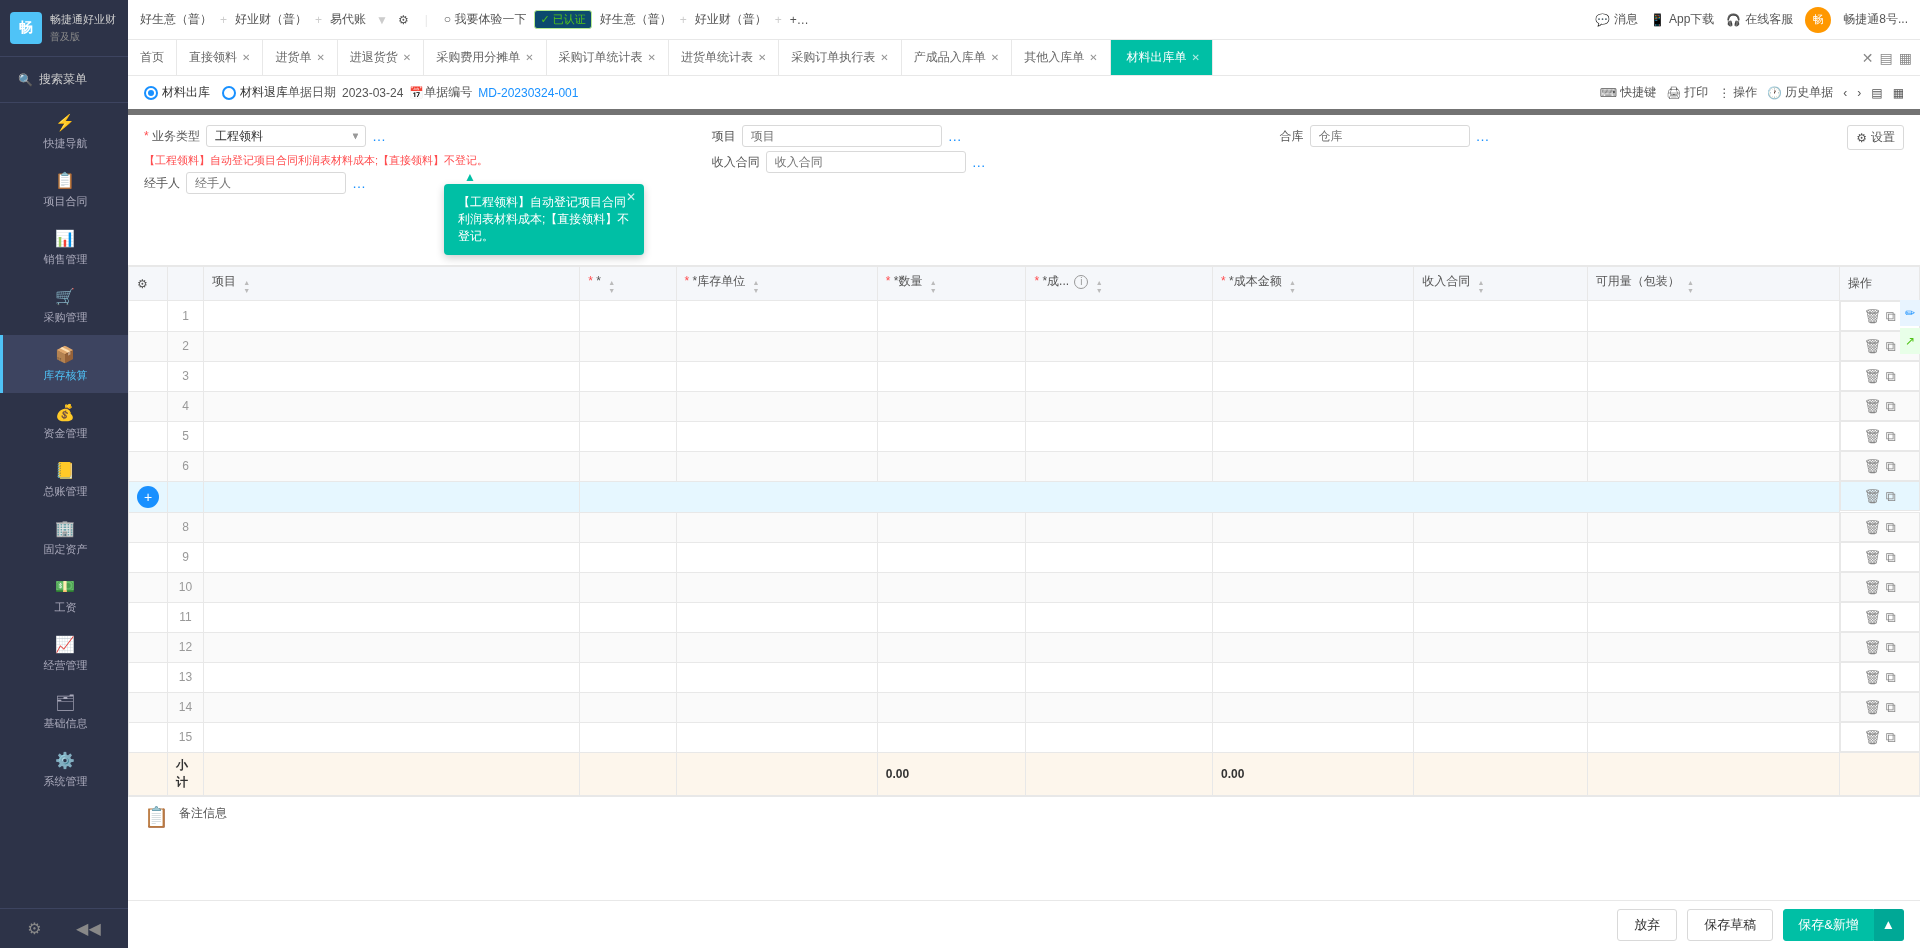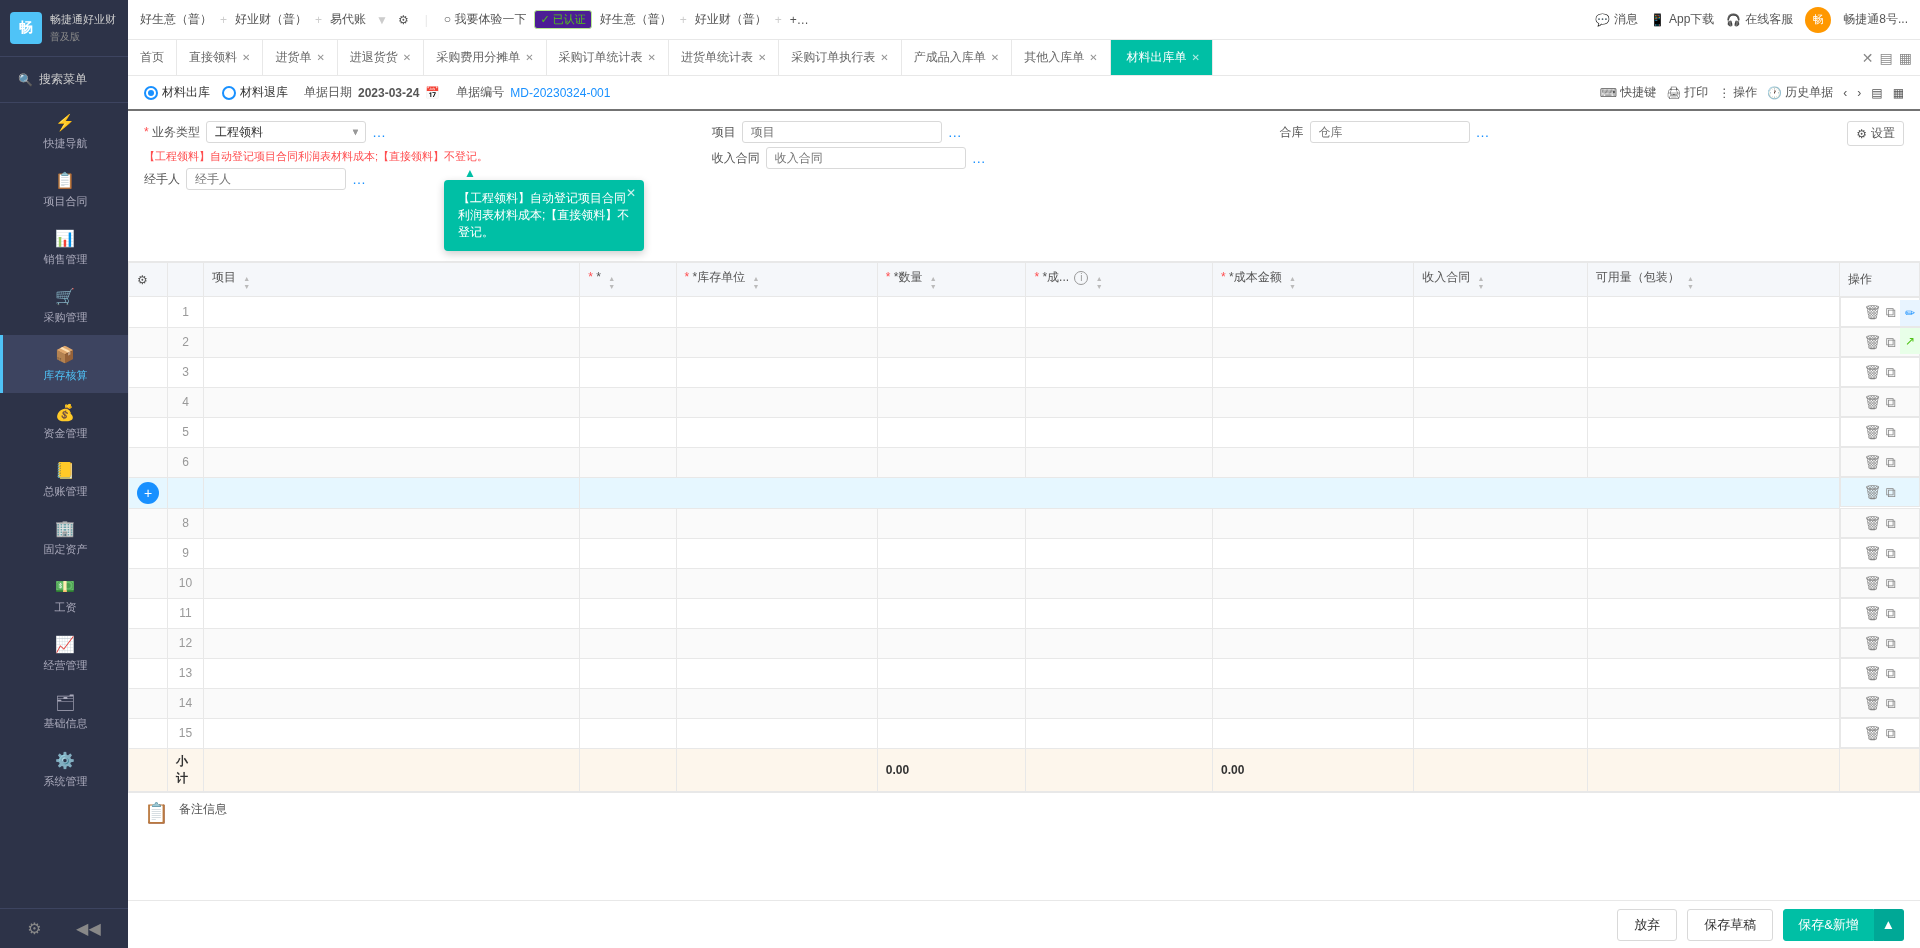--- a/index.html
+++ b/index.html
@@ -24,39 +24,39 @@
     .sidebar-bottom-btn { cursor: pointer; color: #888; font-size: 16px; }
     
     
     .main-content { flex: 1; display: flex; flex-direction: column; overflow: hidden; background: #f5f6fa; }
     
     
     .top-bar { height: 40px; background: #fff; display: flex; align-items: center; justify-content: space-between; padding: 0 12px; border-bottom: 1px solid #e8e8e8; flex-shrink: 0; }
     .top-bar-left { display: flex; align-items: center; gap: 8px; font-size: 12px; color: #555; overflow: hidden; }
     .top-bar-nav-item { color: #555; cursor: pointer; white-space: nowrap; }
     .top-bar-nav-sep { color: #ccc; }
-    .top-bar-certified { background: #4c1d95; color: #52c41a; border: 1px solid #b7eb8f; border-radius: 3px; padding: 1px 5px; font-size: 11px; text-align: center; }
+    .top-bar-certified { background: #0c4a6e; color: #52c41a; border: 1px solid #b7eb8f; border-radius: 3px; padding: 1px 5px; font-size: 11px; text-align: center; }
     .top-bar-right { display: flex; align-items: center; gap: 12px; font-size: 12px; color: #555; flex-shrink: 0; }
     .top-bar-right-item { cursor: pointer; display: flex; align-items: center; gap: 4px; }
     .user-avatar { width: 26px; height: 26px; background: #ff9800; border-radius: 50%; display: flex; align-items: center; justify-content: center; color: #fff; font-size: 11px; }
     
     
     .tab-bar { height: 36px; background: #fff; display: flex; align-items: stretch; border-bottom: 1px solid #e8e8e8; overflow-x: auto; flex-shrink: 0; }
     .tab-bar::-webkit-scrollbar { height: 2px; }
     .tab-item { display: flex; align-items: center; padding: 0 12px; gap: 5px; cursor: pointer; font-size: 12px; color: #666; border-right: 1px solid #e8e8e8; white-space: nowrap; flex-shrink: 0; }
     .tab-item.active { background: #00bfa5; color: #fff; padding-left: 16px; }
     .tab-close { font-size: 10px; cursor: pointer; opacity: 0.7; }
     .tab-bar-end { display: flex; align-items: center; padding: 0 8px; gap: 6px; margin-left: auto; }
     .tab-end-btn { cursor: pointer; color: #888; font-size: 14px; }
     
     
     .content-area { flex: 1; overflow-y: auto; background: #fff; margin: 0; }
     
     
-    .doc-header { padding: 8px 16px; border-bottom: 2px solid #737373; display: flex; align-items: center; gap: 16px; flex-shrink: 0; background: #fff; }
+    .doc-header { padding: 8px 16px; border-bottom: 6px solid #737373; display: flex; align-items: center; flex-shrink: 0; background: #fff; }
     .radio-group { display: flex; align-items: center; gap: 12px; }
     .radio-item { display: flex; align-items: center; gap: 4px; cursor: pointer; font-size: 12px; }
     .radio-dot { width: 14px; height: 14px; border-radius: 50%; border: 2px solid #1890ff; display: flex; align-items: center; justify-content: center; }
     .radio-dot.selected::after { content: ''; width: 6px; height: 6px; background: #1890ff; border-radius: 50%; }
     .doc-date { display: flex; align-items: center; gap: 6px; color: #555; font-size: 12px; }
     .doc-number { display: flex; align-items: center; gap: 6px; color: #555; font-size: 12px; }
     .doc-header-actions { margin-left: auto; display: flex; align-items: center; gap: 10px; color: #555; font-size: 12px; }
     .doc-action-btn { display: flex; align-items: center; gap: 3px; cursor: pointer; color: #555; }
     
     
@@ -296,21 +296,21 @@
             <div class="radio-dot selected"></div>
             <span>材料出库</span>
           </div>
           <div class="radio-item">
             <div class="radio-dot"></div>
             <span>材料退库</span>
           </div>
         </div>
         <div class="doc-date">
           <span>单据日期</span>
-          <span style="font-weight:bold;">2023-03-24</span>
+          <span style="font-weight:normal;">2023-03-24</span>
           <span>📅</span>
         </div>
         <div class="doc-number">
           <span>单据编号</span>
           <span style="color:#1890ff;">MD-20230324-001</span>
         </div>
         <div class="doc-header-actions">
           <span class="doc-action-btn">
             <span>⌨</span>
             <span>快捷键</span>

